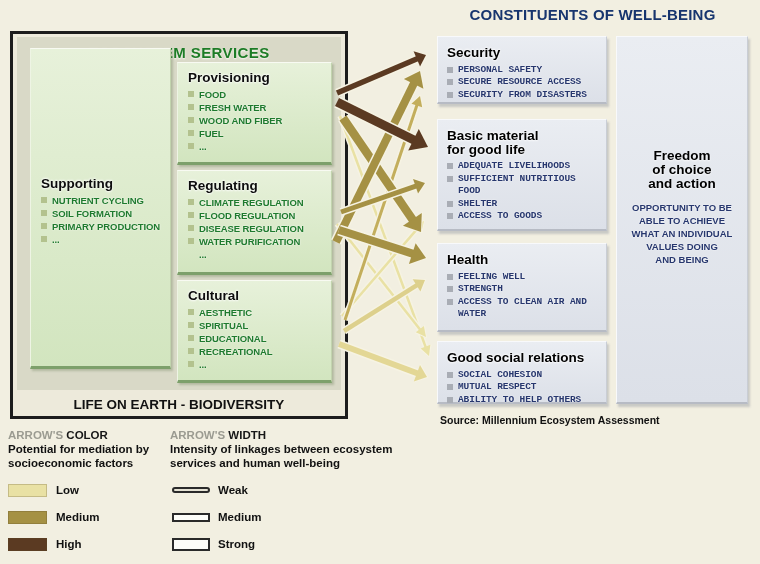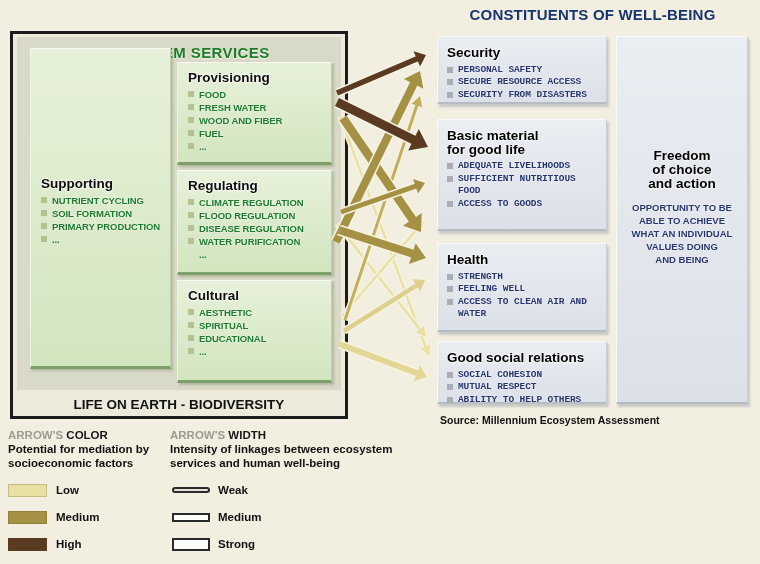--- a/index.html
+++ b/index.html
@@ -184,20 +184,24 @@
             <li class="item">
               <span class="bullet"></span>
               <span class="label">SPIRITUAL</span>
             </li>
             <li class="item">
               <span class="bullet"></span>
               <span class="label">EDUCATIONAL</span>
             </li>
             <li class="item">
               <span class="bullet"></span>
+              <span class="label">RECREATIONAL</span>
+            </li>
+            <li class="item">
+              <span class="bullet"></span>
               <span class="label">...</span>
             </li>
           </ul>
       </div>
     </div>
     <div class="es-footer">LIFE ON EARTH - BIODIVERSITY</div>
   </div>
 
   <div class="wb-box blue wb-security">
     <div class="wb-head">Security</div>
@@ -226,36 +230,40 @@
     <li class="item">
           <span class="bullet"></span>
           <span class="label">ADEQUATE LIVELIHOODS</span>
         </li>
         <li class="item">
           <span class="bullet"></span>
           <span class="label">SUFFICIENT NUTRITIOUS FOOD</span>
         </li>
         <li class="item">
           <span class="bullet"></span>
+          <span class="label">SHELTER</span>
+        </li>
+        <li class="item">
+          <span class="bullet"></span>
           <span class="label">ACCESS TO GOODS</span>
         </li>
       </ul>
   </div>
 
   <div class="wb-box blue wb-health">
     <div class="wb-head">Health</div>
     <ul class="items">
 
     <li class="item">
           <span class="bullet"></span>
+          <span class="label">FEELING WELL</span>
+        </li>
+        <li class="item">
+          <span class="bullet"></span>
           <span class="label">STRENGTH</span>
-        </li>
-        <li class="item">
-          <span class="bullet"></span>
-          <span class="label">FEELING WELL</span>
         </li>
         <li class="item">
           <span class="bullet"></span>
           <span class="label">ACCESS TO CLEAN AIR AND WATER</span>
         </li>
       </ul>
   </div>
 
   <div class="wb-box blue wb-gsr">
     <div class="wb-head">Good social relations</div>

